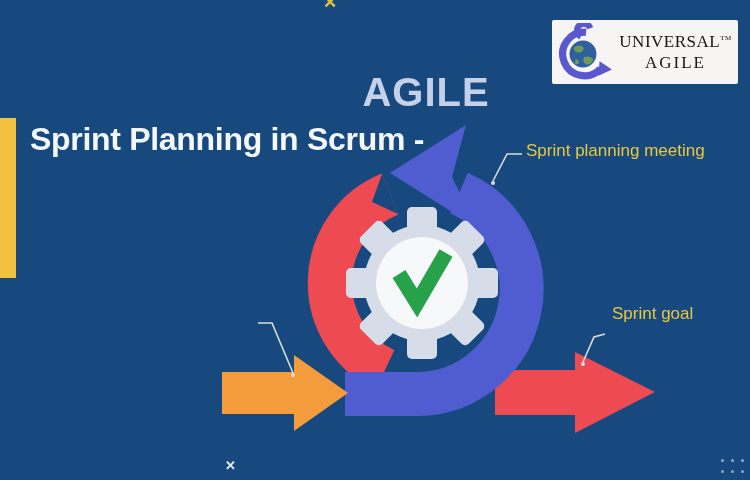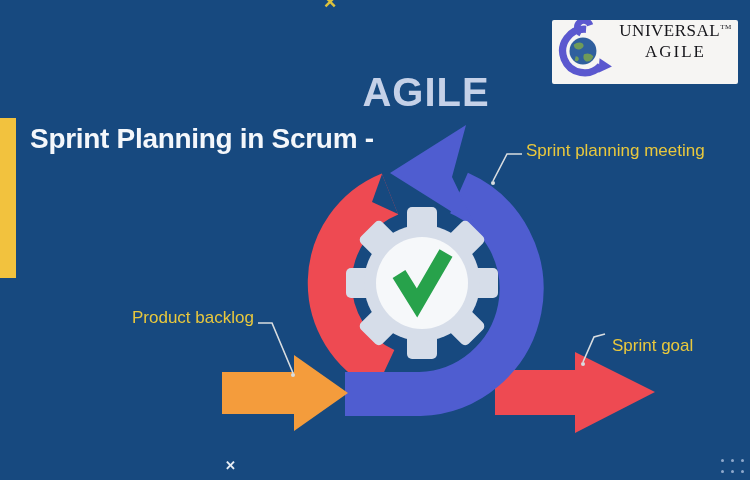--- a/index.html
+++ b/index.html
@@ -2,32 +2,32 @@
 <html style="--bg: #17497f; --accent-bar: #f2c23e; --title: #f4f7fb; --agile-heading: #c5d1e8; --label: #e9c83d; --red: #ee4a52; --blue: #4f5dd0; --orange: #f49c3c; --gear: #d6dde9; --gear-center: #f6f8fa; --check: #27a24b; --connector: #d9dde0; --cross-top: #ddc23d; --cross-bottom: #e8eef5; --dots: #8fa9cc; --logo-bg: #f6f5f3; --logo-swirl: #5b58cf; --logo-text: #15151a; --globe: #2f5f9e; --globe-land: #6f9b59;"><head>
 <meta charset="utf-8">
 <style>
   * { margin:0; padding:0; box-sizing:border-box; }
   body { font-family: "Liberation Sans", sans-serif; }
   .canvas {
     position:relative; width:750px; height:480px; overflow:hidden;
     background: var(--bg); font-family:"Liberation Sans", sans-serif;
   }
   .accent-bar { position:absolute; left:0; top:118px; width:16px; height:160px; background:var(--accent-bar); }
-  .title { position:absolute; left:30px; top:122px; color:var(--title); font-weight:800; font-size:28px; line-height:34px; letter-spacing:-0.3px; }
+  .title { position:absolute; left:30px; top:122px; color:var(--title); font-weight:800; font-size:32px; line-height:34px; letter-spacing:-0.3px; }
   .agile-heading { position:absolute; left:330px; top:70px; width:192px; text-align:center; color:var(--agile-heading); font-weight:800; font-size:40px; letter-spacing:1px; }
-  .logo { position:absolute; left:552px; top:20px; width:186px; height:64px; background:var(--logo-bg); border-radius:2px; display:flex; padding-left:3px; }
+  .logo { position:absolute; left:552px; top:20px; width:186px; height:64px; background:var(--logo-bg); border-radius:2px; display:flex; align-items:center; padding-left:3px; }
   .logo-text { flex:1; text-align:center; color:var(--logo-text); font-family:"Liberation Serif", serif; line-height:1.25; }
   .logo-line1 { font-size:17px; letter-spacing:0.5px; white-space:nowrap; }
   .logo-line1 sup { font-size:7px; vertical-align:super; }
   .logo-line2 { font-size:17px; letter-spacing:2px; }
   .diagram-svg { position:absolute; left:0; top:0; }
   .label { position:absolute; color:var(--label); font-weight:400; font-size:17px; white-space:nowrap; }
   .label-spm { left:526px; top:141px; }
   .label-pb  { left:132px; top:308px; }
-  .label-sg  { left:612px; top:336px; }
+  .label-sg  { left:612px; top:304px; }
   .cross-top { position:absolute; left:323px; top:-8px; color:var(--cross-top); font-weight:bold; font-size:17px; }
   .cross-bottom { position:absolute; left:225px; top:458px; color:var(--cross-bottom); font-weight:bold; font-size:13px; }
   .dots { position:absolute; left:721px; top:459px; display:grid; grid-template-columns:repeat(3,1fr); gap:8px 7px; }
   .dot { width:3px; height:3px; border-radius:50%; background:var(--dots); }
   .f-red{fill:var(--red);} .f-blue{fill:var(--blue);} .f-orange{fill:var(--orange);}
   .f-bg{fill:var(--bg);} .f-gear{fill:var(--gear);} .f-white{fill:var(--gear-center);}
   .s-red{stroke:var(--red);fill:none;} .s-blue{stroke:var(--blue);fill:none;}
   .s-green{stroke:var(--check);fill:none;}
   .s-line{stroke:var(--connector);fill:none;} .f-line{fill:var(--connector);}
   .f-swirl{fill:var(--logo-swirl);} .s-swirl{stroke:var(--logo-swirl);fill:none;}
@@ -93,21 +93,20 @@
       <polyline class="s-line" stroke-width="1.6" points="258,323 272,323 293,373"></polyline>
       <circle class="f-line" cx="293" cy="375" r="2"></circle>
       <polyline class="s-line" stroke-width="1.6" points="522,154 507,154 493,181"></polyline>
       <circle class="f-line" cx="493" cy="183" r="2"></circle>
       <polyline class="s-line" stroke-width="1.6" points="605,334 594,337 583,362"></polyline>
       <circle class="f-line" cx="583" cy="364" r="2"></circle>
     </g>
   </svg>
 
   <div class="label label-spm">Sprint planning meeting</div>
-  <div class="label label-pb">Product backlog</div>
   <div class="label label-sg">Sprint goal</div>
 
   <div class="cross-top">✕</div>
   <div class="cross-bottom">✕</div>
 
   <div class="dots">
     <span class="dot"></span>
       <span class="dot"></span>
       <span class="dot"></span>
     <span class="dot"></span>

